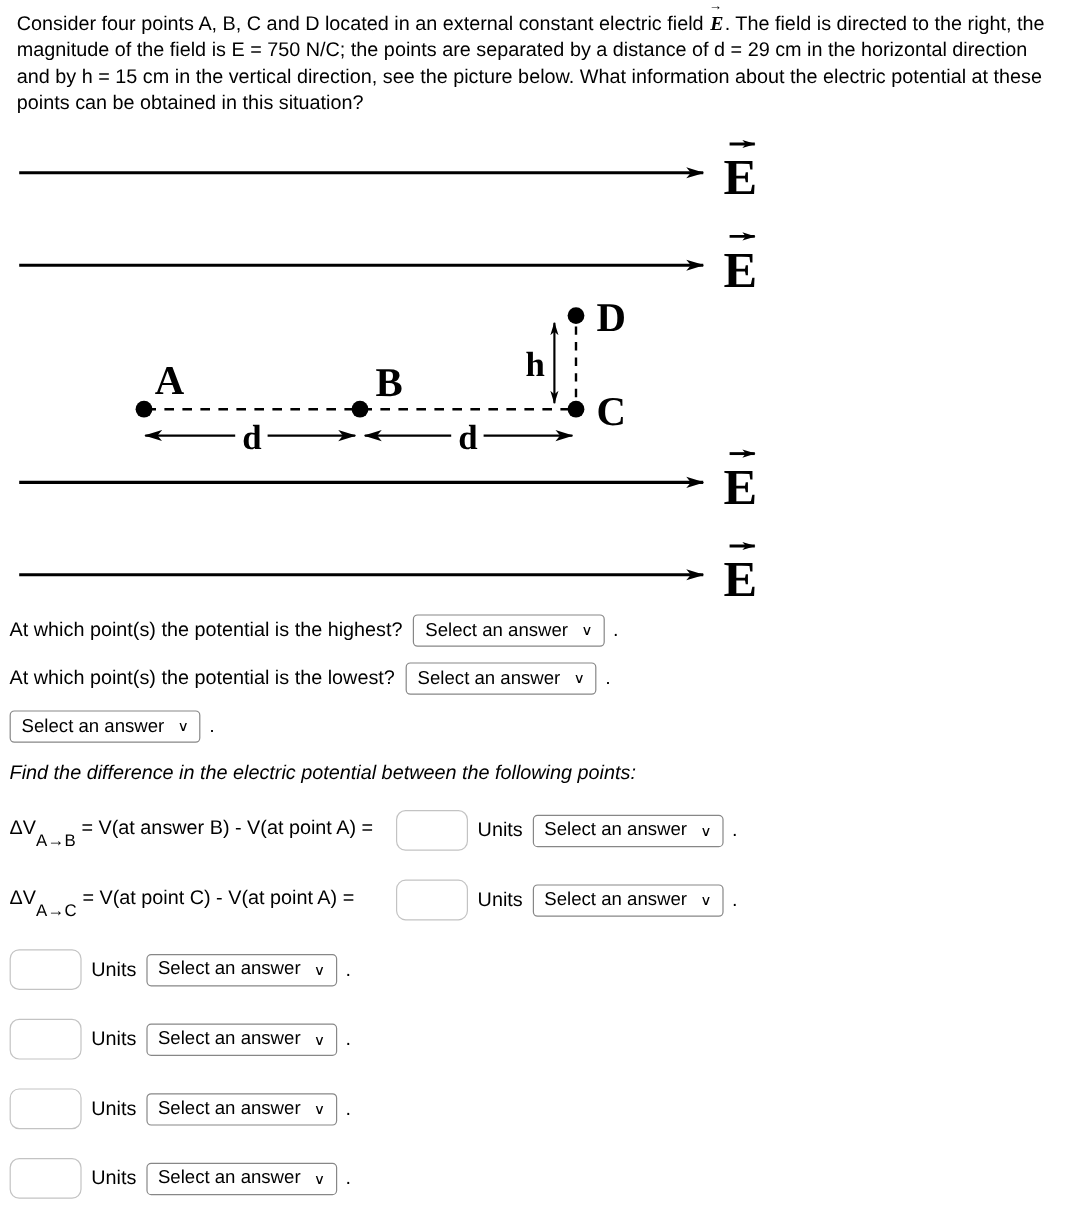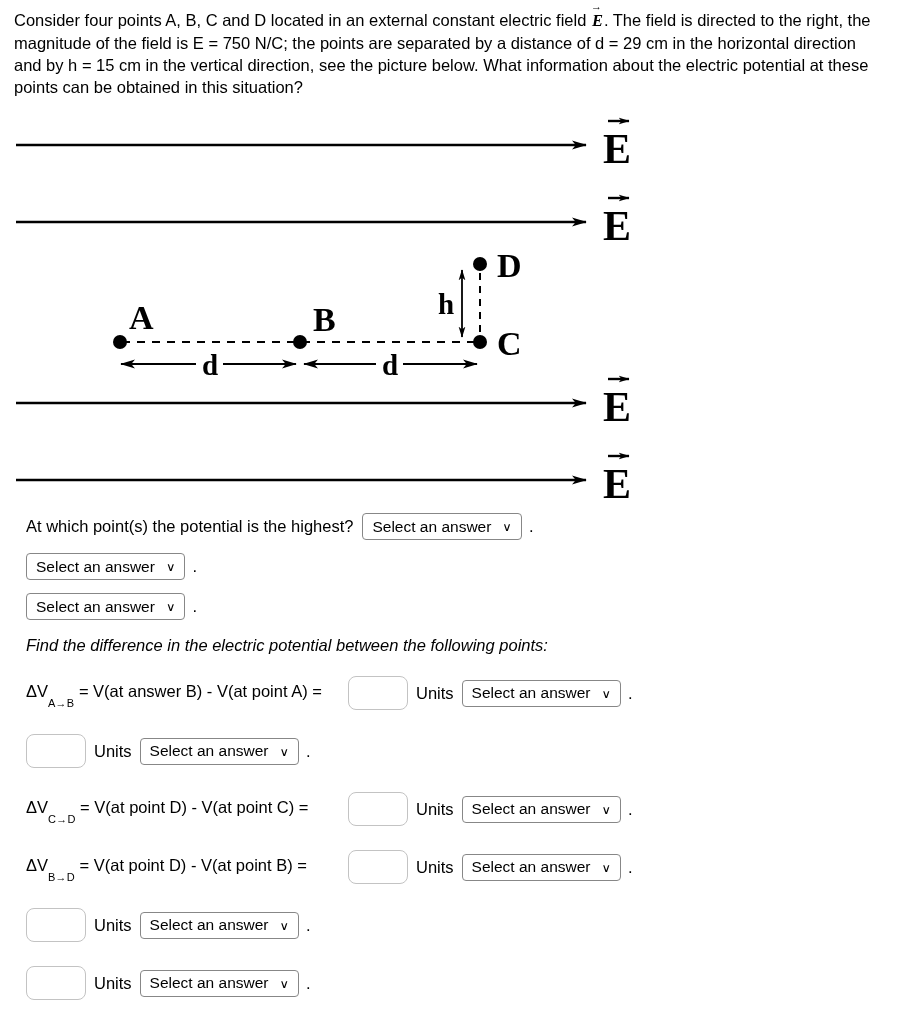--- a/index.html
+++ b/index.html
@@ -21,37 +21,37 @@
   }
   .vec .vec-arrow {
     position: absolute; top: -9px; left: 0px;
     font-size: 11px; font-style: normal; font-weight: bold;
     line-height: 10px;
   }
   .figure { display: block; margin-top: 10px; }
   .elabel { font-family: "Liberation Serif", serif; font-weight: bold; font-size: 42px; }
   .plabel { font-family: "Liberation Serif", serif; font-weight: bold; font-size: 34px; }
   .dlabel { font-family: "Liberation Serif", serif; font-weight: bold; font-size: 29px; }
-  .content { padding-left: 26px; }
+  .content { padding-left: 8px; }
   .q-row { display: flex; align-items: center; margin: 0 0 13px 0; height: 27px; }
   .q-text { margin-right: 9px; white-space: nowrap; }
   .sel {
     display: inline-flex; align-items: center;
     height: 25px; padding: 0 9px;
     border: 1px solid #878787; border-radius: 4px;
     background: #ffffff; font-size: 15.5px; cursor: pointer;
     white-space: nowrap;
     justify-content: space-between;
   }
   .sel-chevron { margin-left: 11px; font-size: 13px; transform: scaleY(0.9); }
   .suffix { margin-left: 7px; }
   .find-heading { margin: 16px 0 20px 0; font-style: italic; }
   .eq-row { display: flex; align-items: center; height: 36px; margin-bottom: 22px; }
   .eq-lhs { width: 322px; white-space: nowrap; }
-  .eq-sub { font-size: 11px; position: relative; top: 5px; letter-spacing: 0.2px; text-align: center; }
+  .eq-sub { font-size: 14px; position: relative; top: 5px; letter-spacing: 0.2px; text-align: center; }
   .eq-input {
     width: 60px; height: 34px; box-sizing: border-box;
     border: 1px solid #c3c3c3; border-radius: 8px;
     font-size: 16px; padding: 0 6px;
     font-family: "Liberation Sans", sans-serif;
     outline: none;
   }
   .units-label { margin: 0 8px 0 8px; }
 </style>
 </head>
@@ -118,20 +118,21 @@
   <div class="q-row">
     <span class="q-text">At which point(s) the potential is the highest?</span>
     <span class="sel">
       <span>Select an answer</span>
       <span class="sel-chevron">∨</span>
     </span>
     <span class="suffix">.</span>
   </div>
 
   <div class="q-row">
+    <span class="q-text">At which point(s) the potential is the lowest?</span>
     <span class="sel">
       <span>Select an answer</span>
       <span class="sel-chevron">∨</span>
     </span>
     <span class="suffix">.</span>
   </div>
 
   <div class="q-row">
     <span class="sel">
       <span>Select an answer</span>
@@ -147,42 +148,41 @@
     <input class="eq-input" type="text" value="" style="">
     <span class="units-label">Units</span>
     <span class="sel">
       <span>Select an answer</span>
       <span class="sel-chevron">∨</span>
     </span>
     <span class="suffix">.</span>
   </div>
 
   <div class="eq-row">
-    <input class="eq-input" type="text" value="" style="">
-    <span class="units-label">Units</span>
-    <span class="sel">
-      <span>Select an answer</span>
-      <span class="sel-chevron">∨</span>
-    </span>
-    <span class="suffix">.</span>
-  </div>
-
-  <div class="eq-row">
-    <span class="eq-lhs"><span>ΔV</span><sub class="eq-sub">C→D</sub><span> = V(at point D) - V(at point C) =</span></span>
-    <input class="eq-input" type="text" value="" style="">
-    <span class="units-label">Units</span>
-    <span class="sel">
-      <span>Select an answer</span>
-      <span class="sel-chevron">∨</span>
-    </span>
-    <span class="suffix">.</span>
-  </div>
-
-  <div class="eq-row">
-    <span class="eq-lhs"><span>ΔV</span><sub class="eq-sub">B→D</sub><span> = V(at point D) - V(at point B) =</span></span>
+    <span class="eq-lhs"><span>ΔV</span><sub class="eq-sub">A→C</sub><span> = V(at point C) - V(at point A) =</span></span>
+    <input class="eq-input" type="text" value="" style="">
+    <span class="units-label">Units</span>
+    <span class="sel">
+      <span>Select an answer</span>
+      <span class="sel-chevron">∨</span>
+    </span>
+    <span class="suffix">.</span>
+  </div>
+
+  <div class="eq-row">
+    <input class="eq-input" type="text" value="" style="">
+    <span class="units-label">Units</span>
+    <span class="sel">
+      <span>Select an answer</span>
+      <span class="sel-chevron">∨</span>
+    </span>
+    <span class="suffix">.</span>
+  </div>
+
+  <div class="eq-row">
     <input class="eq-input" type="text" value="" style="">
     <span class="units-label">Units</span>
     <span class="sel">
       <span>Select an answer</span>
       <span class="sel-chevron">∨</span>
     </span>
     <span class="suffix">.</span>
   </div>
 
   <div class="eq-row">

